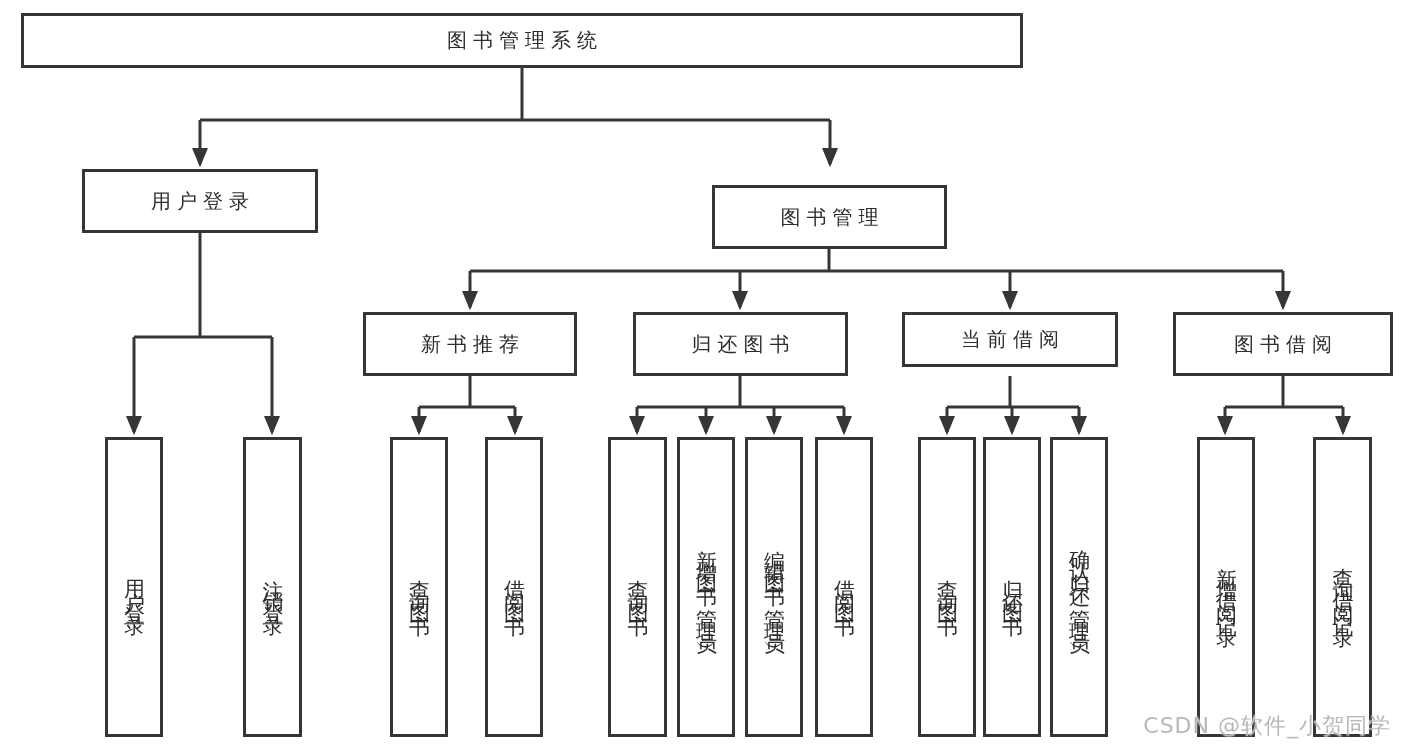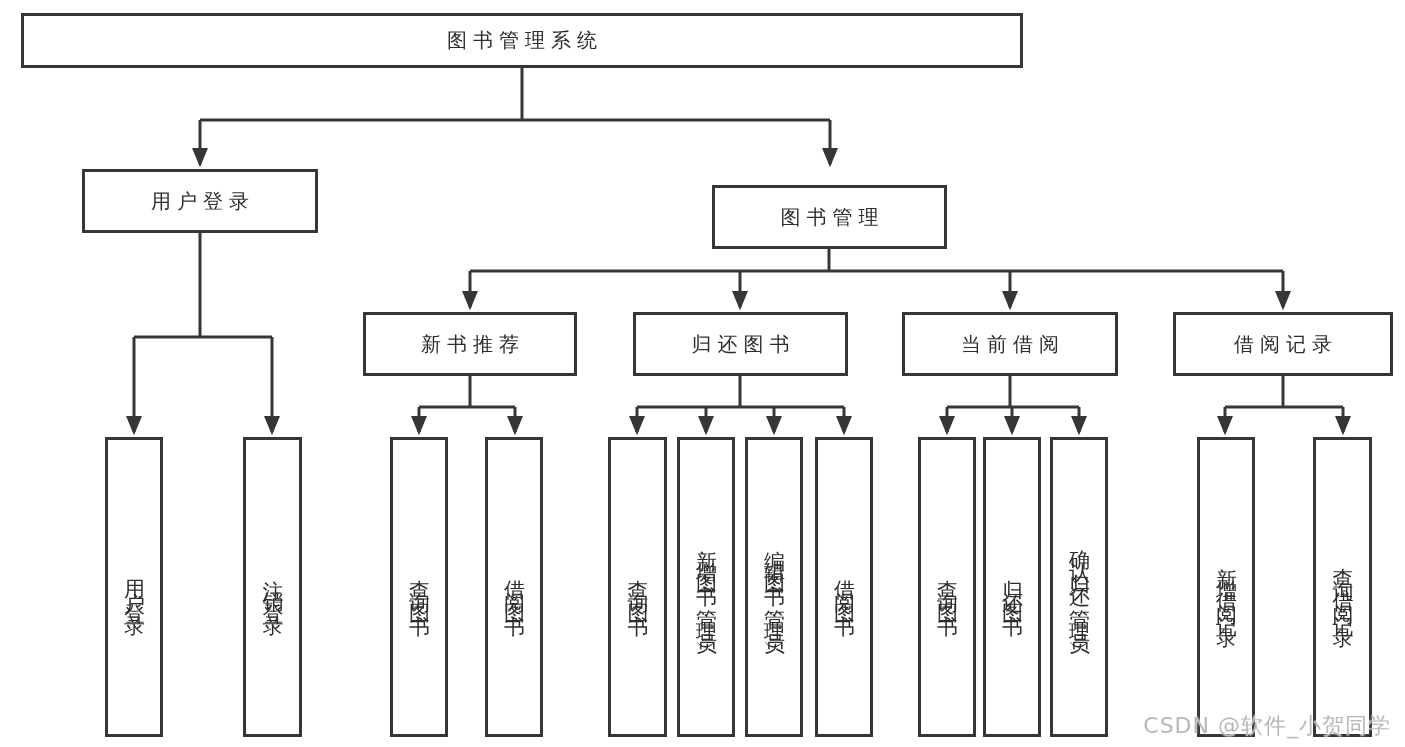--- a/index.html
+++ b/index.html
@@ -92,25 +92,25 @@
   <div class="box" style="left:712px;top:169px;width:235px;height:64px;margin-top:16px;">
     <span class="hlabel">图书管理</span>
   </div>
 
   <div class="box" style="left:363px;top:312px;width:214px;height:64px;">
     <span class="hlabel">新书推荐</span>
   </div>
   <div class="box" style="left:633px;top:312px;width:215px;height:64px;">
     <span class="hlabel">归还图书</span>
   </div>
-  <div class="box" style="left:902px;top:312px;width:216px;height:64px;">
+  <div class="box" style="left:902px;top:312px;width:216px;height:55px;">
     <span class="hlabel">当前借阅</span>
   </div>
   <div class="box" style="left:1173px;top:312px;width:220px;height:64px;">
-    <span class="hlabel">借阅记录</span>
+    <span class="hlabel">图书借阅</span>
   </div>
 
   <div class="box" style="left:105px;top:437px;width:58px;height:300px;">
     <span class="vlabel">用户登录</span>
   </div>
   <div class="box" style="left:243px;top:437px;width:59px;height:300px;">
     <span class="vlabel">注销登录</span>
   </div>
 
   <div class="box" style="left:390px;top:437px;width:58px;height:300px;">

